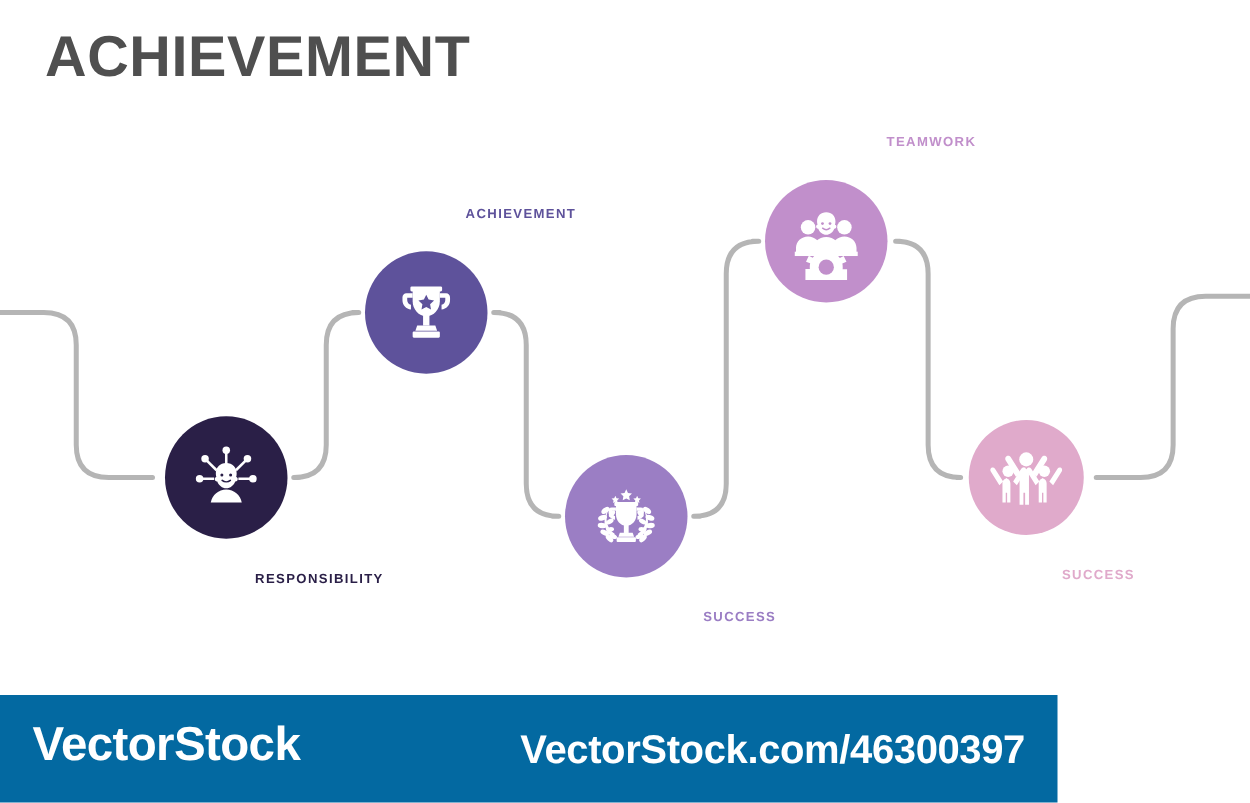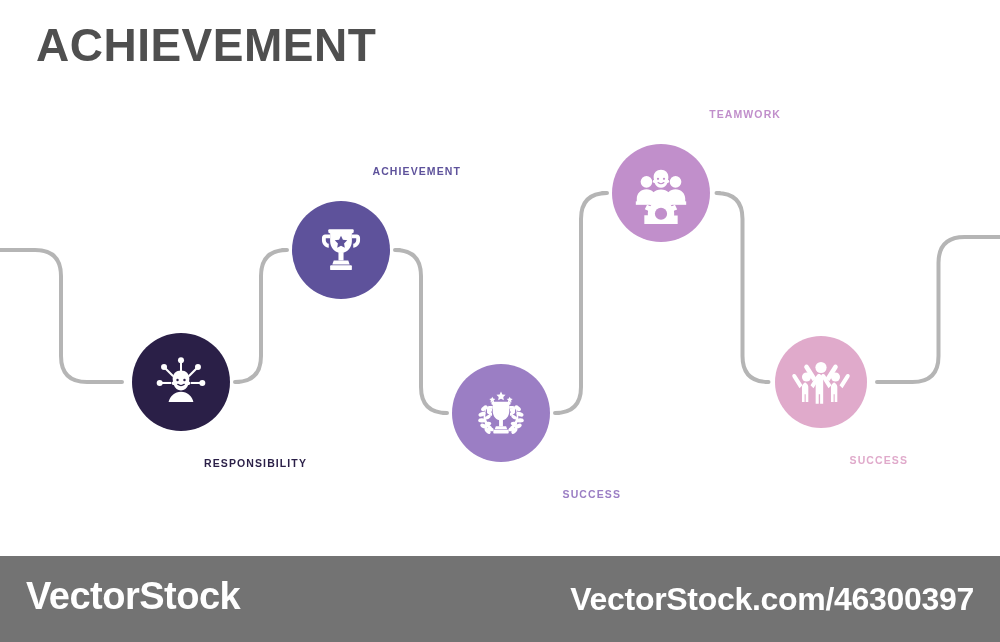--- a/index.html
+++ b/index.html
@@ -37,22 +37,22 @@
   .bubble svg{display:block;}
   .node-label{
     position:absolute;
     font-size:10.5px;font-weight:bold;letter-spacing:1.1px;
     white-space:nowrap;text-align:right;
     font-family:"Liberation Sans", sans-serif;
   }
 
   
   .footer{
-    position:absolute;left:0;top:556px;width:1000px;height:86px;
-    background:#737373;
+    position:absolute;left:0;top:556px;width:846px;height:86px;
+    background:#0369a1;
     text-decoration:underline;
   }
   .footer-logo{
     position:absolute;left:26px;top:21px;
     color:#ffffff;font-size:38px;font-weight:bold;
     letter-spacing:-0.5px;line-height:1;
     font-family:"Liberation Sans", sans-serif;
   }
   .footer-url{
     position:absolute;right:26px;top:27px;

